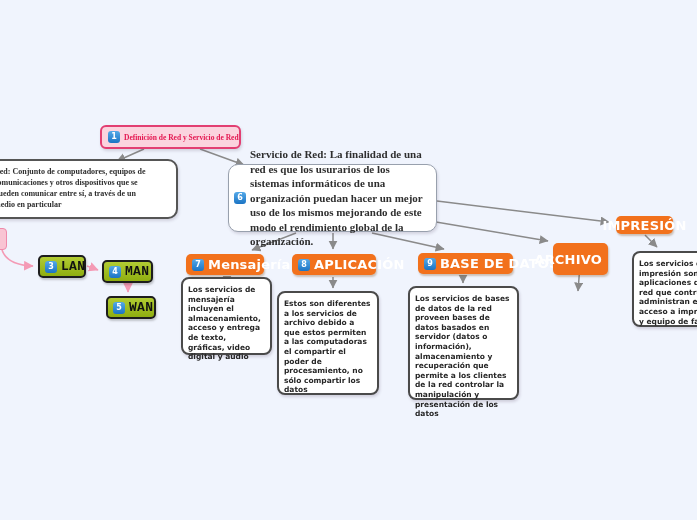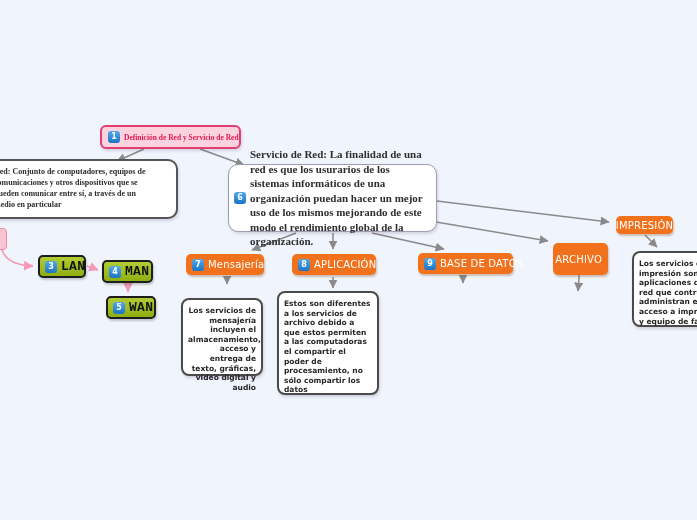--- a/index.html
+++ b/index.html
@@ -69,37 +69,37 @@
   .node-lan{left:38px;top:255px;width:48px;height:23px;}
   .node-man{left:102px;top:260px;width:51px;height:23px;}
   .node-wan{left:106px;top:296px;width:50px;height:23px;}
 
   .orange{
     background:#f2711c;border-radius:5px;
     padding:0 6px;
     box-shadow:1px 2px 2px rgba(120,70,20,.3);
   }
   .orange .lbl{
-    color:#fff;font-weight:normal;font-size:10px;letter-spacing:.2px;white-space:nowrap;
+    color:#fff;font-weight:bold;font-size:13px;letter-spacing:.2px;white-space:nowrap;
   }
   .node-mensajeria{left:186px;top:254px;width:78px;height:21px;}
   .node-aplicacion{left:292px;top:254px;width:84px;height:21px;}
   .node-base{left:418px;top:253px;width:95px;height:21px;}
   .node-archivo{left:553px;top:243px;width:55px;height:32px;justify-content:flex-end;}
   .node-impresion{left:616px;top:216px;width:57px;height:18px;justify-content:center;}
 
   .note{
     position:absolute;box-sizing:border-box;
     background:#fff;border:2px solid #4a4a4a;border-radius:8px;
     padding:6px 5px;
     font-size:7.5px;font-weight:bold;color:#262626;line-height:1.28;
     box-shadow:1px 2px 3px rgba(80,60,90,.2);
   }
   .note.lines{white-space:pre-line;}
-  .note-mensajeria{left:181px;top:298px;width:82px;height:78px;text-align:right;}
+  .note-mensajeria{left:181px;top:277px;width:91px;height:78px;}
   .note-aplicacion{left:277px;top:291px;width:102px;height:104px;}
   .note-base{left:408px;top:286px;width:111px;height:114px;}
   .note-archivo{left:543px;top:294px;width:81px;height:79px;}
   .note-impresion{left:632px;top:251px;width:112px;height:76px;}
 </style>
 </head>
 <body>
 
 <div class="stage">
 
@@ -179,20 +179,21 @@
   </div>
   <div class="node orange node-archivo">
     <span class="lbl">ARCHIVO</span>
   </div>
   <div class="node orange node-impresion">
     <span class="lbl">IMPRESIÓN</span>
   </div>
 
   <div class="note note-mensajeria">Los servicios de mensajería incluyen el almacenamiento, acceso y entrega de texto, gráficas, video digital y audio</div>
   <div class="note note-aplicacion">Estos son diferentes a los servicios de archivo debido a que estos permiten a las computadoras el compartir el poder de procesamiento, no sólo compartir los datos</div>
+  <div class="note note-base">Los servicios de bases de datos de la red proveen bases de datos basados en servidor (datos o información), almacenamiento y recuperación que permite a los clientes de la red controlar la manipulación y presentación de los datos</div>
   <div class="note lines note-impresion">Los servicios de
 impresión son
 aplicaciones de
 red que controlan
 administran el
 acceso a impresoras
 y equipo de fax</div>
 
 </div>
 

